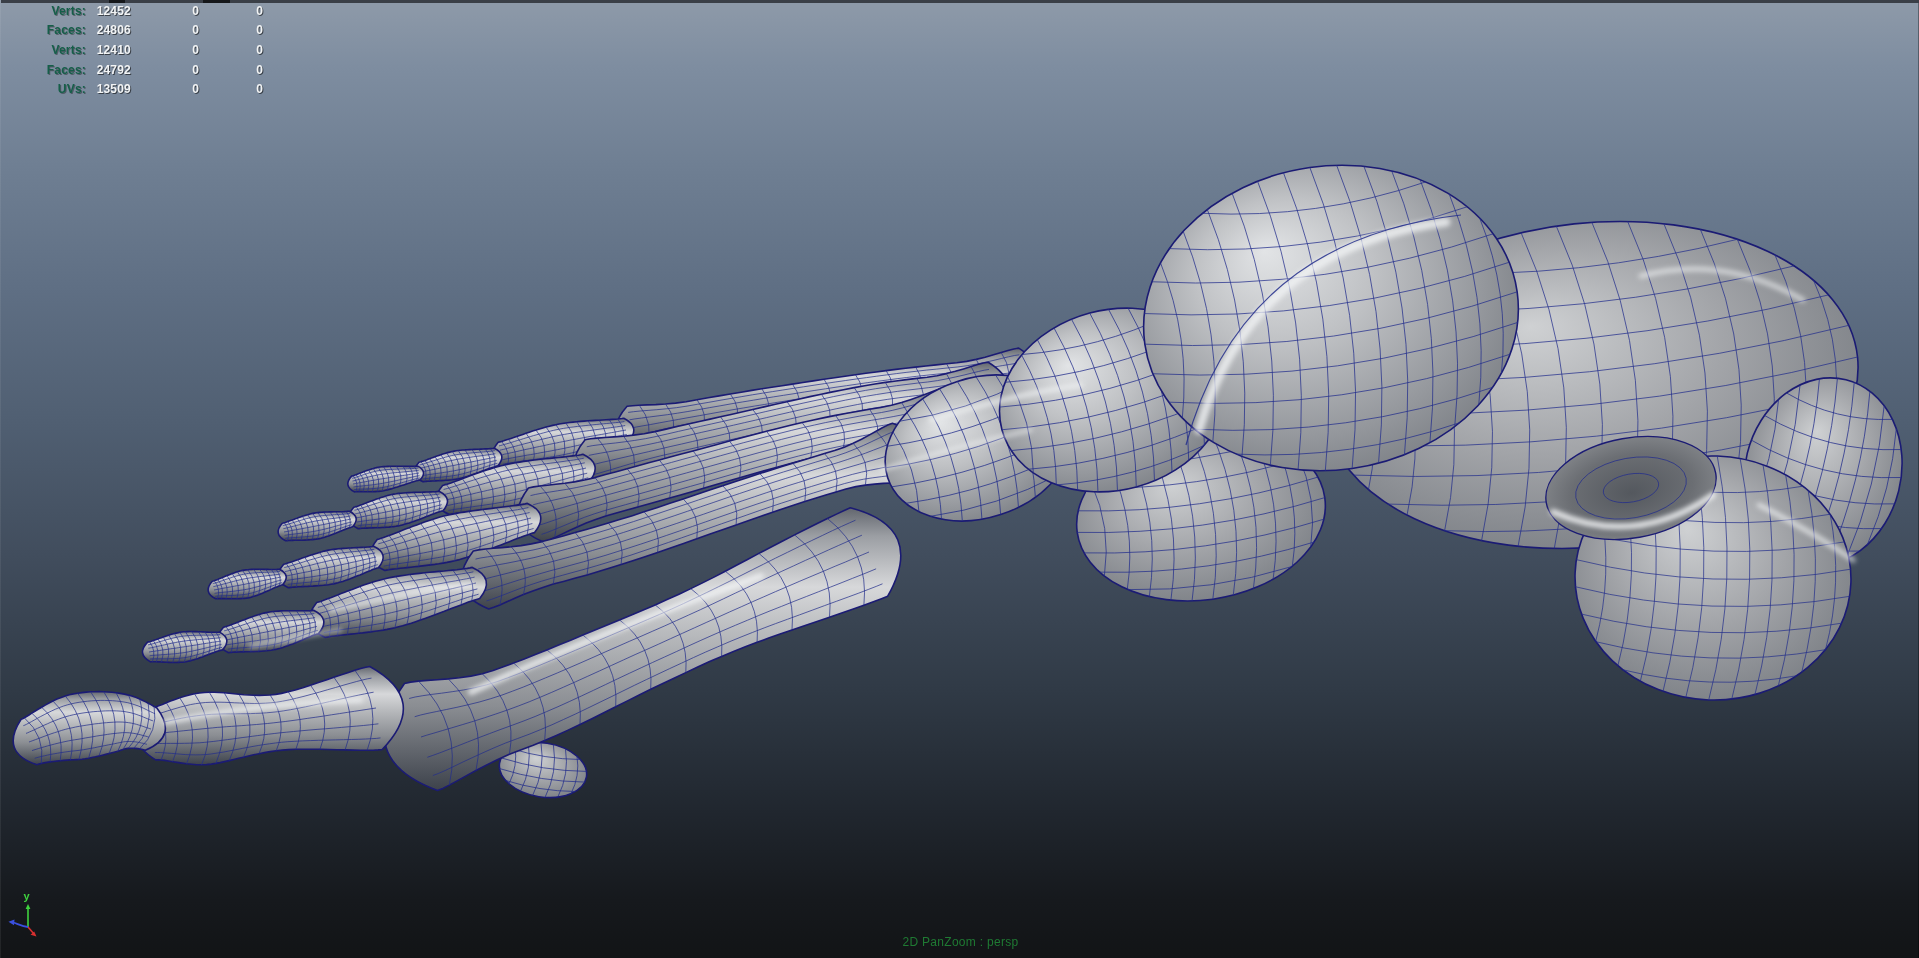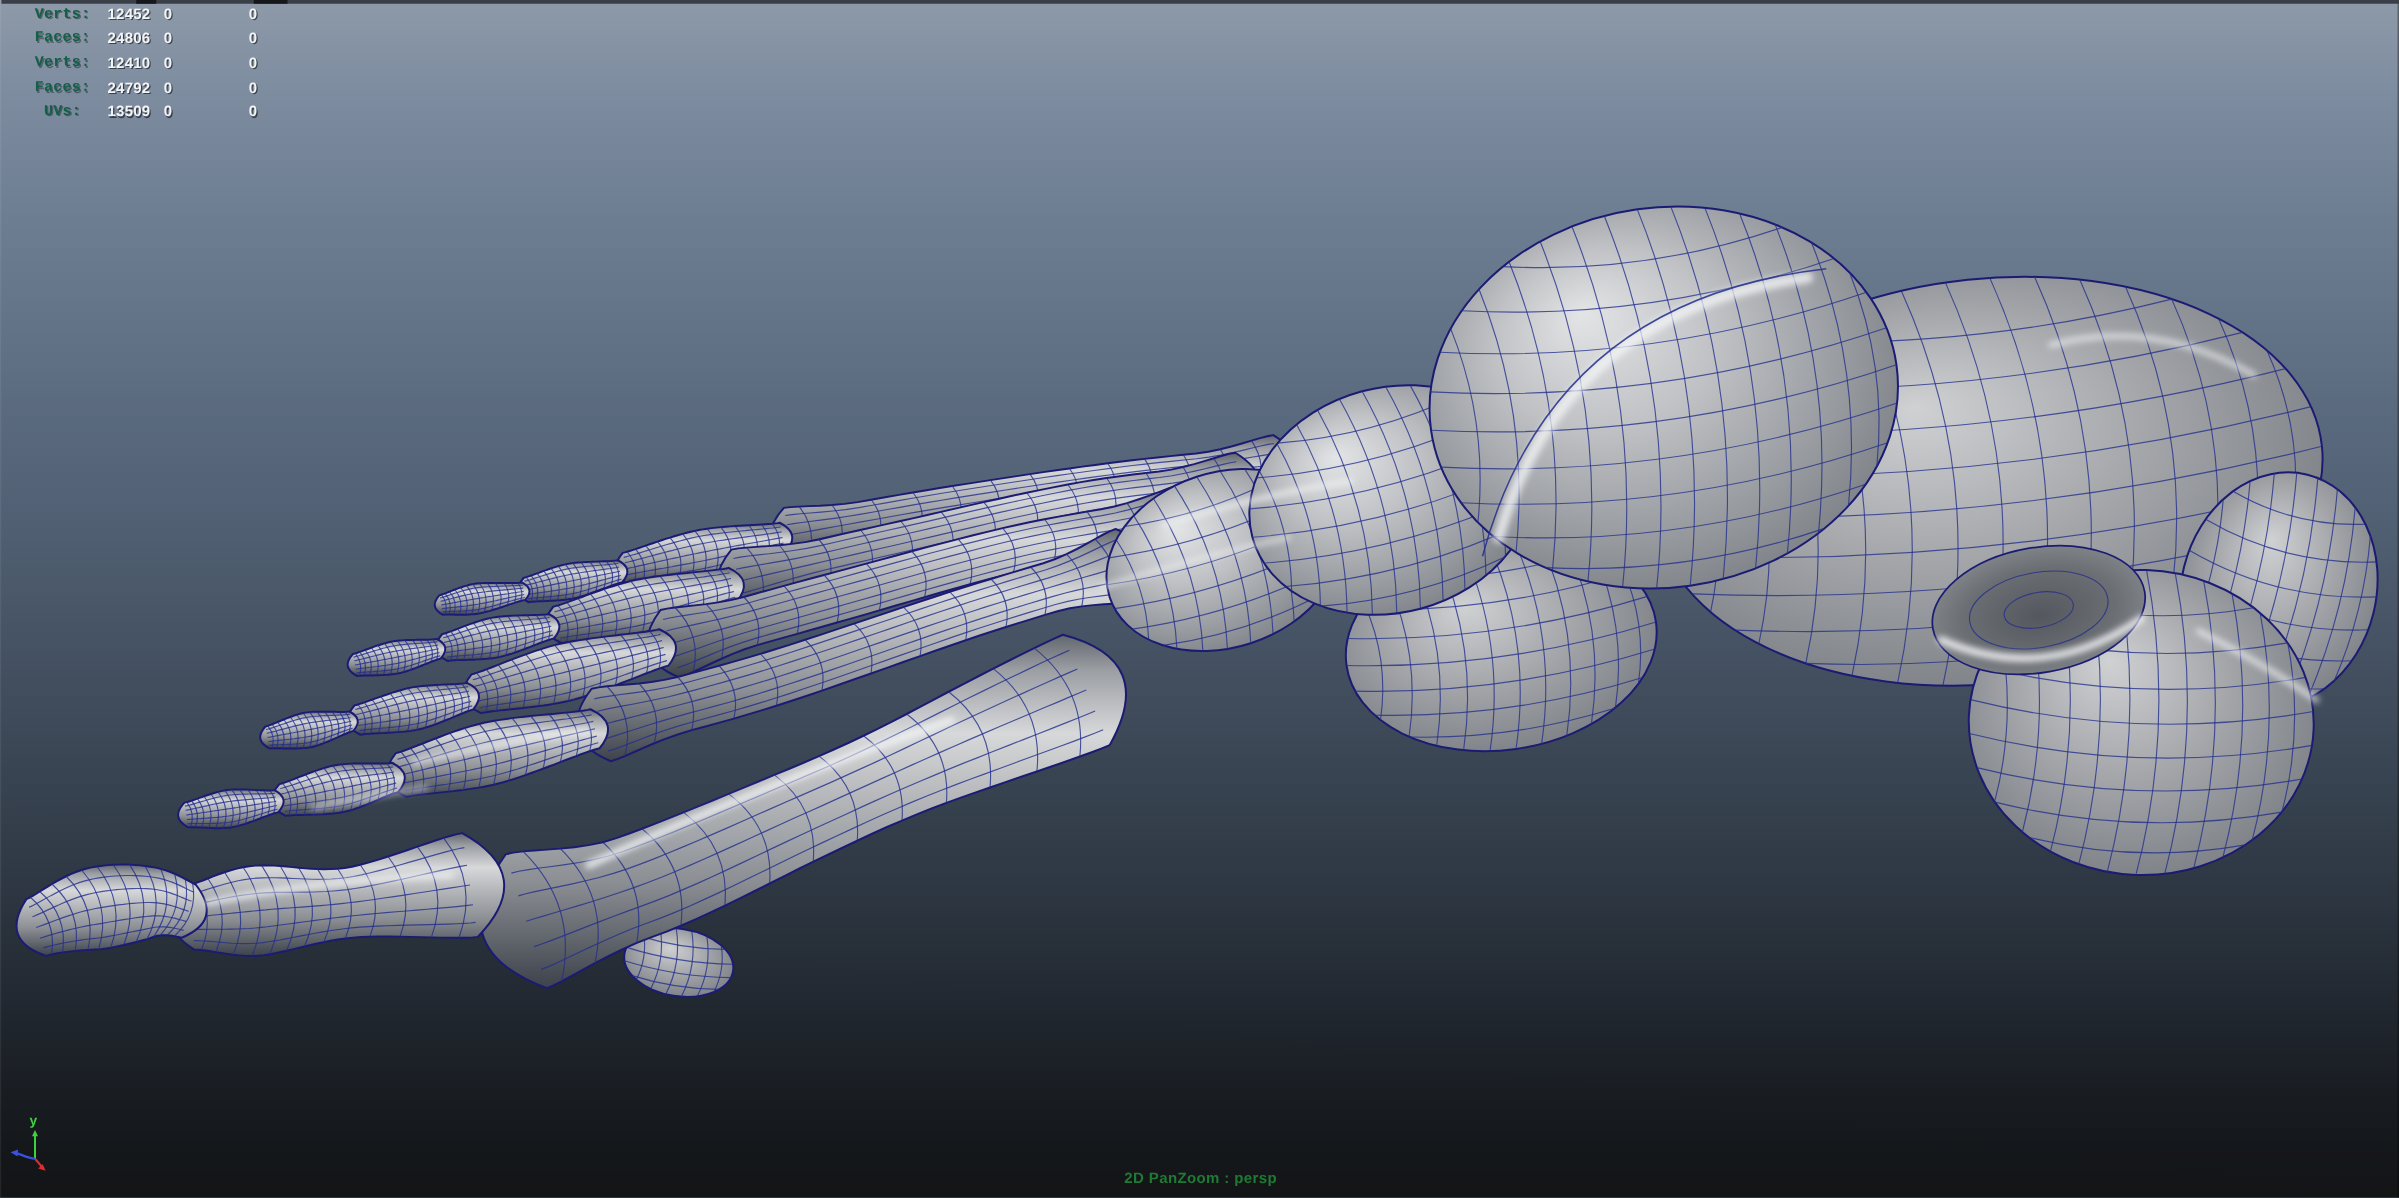--- a/index.html
+++ b/index.html
@@ -9,25 +9,25 @@
                #505f72 44%,#414d5d 58%,#303a46 72%,#20262e 85%,#16191d 94%,#121416 100%);
     border-left:1px solid rgba(255,255,255,0.07);
     box-shadow:inset -2px 0 0 rgba(0,0,0,0.35);}
   .top-strip{position:absolute;left:0;top:0;width:100%;height:3px;background:#3a3f47;}
   .top-strip .mark{position:absolute;top:0;height:3px;background:#15171a;}
   #model-svg{position:absolute;left:0;top:0;width:1919px;height:958px;}
   
   .hud{position:absolute;left:13px;top:1px;}
   .hud-row{display:grid;grid-template-columns:72px 45px 68px 64px;height:19.6px;
            align-items:center;font-size:12px;font-weight:bold;letter-spacing:0.2px;}
-  .hud-label{color:var(--hud-label,#155f49);text-align:center;text-shadow:1px 1px 0 rgba(0,0,0,0.35);font-family:Liberation Mono, monospace;}
-  .hud-val{color:var(--hud-value,#f2f4f5);text-align:left;text-shadow:1px 1px 0 rgba(0,0,0,0.55);}
+  .hud-label{color:var(--hud-label,#155f49);text-align:right;text-shadow:1px 1px 0 rgba(0,0,0,0.35);}
+  .hud-val{color:var(--hud-value,#f2f4f5);text-align:right;text-shadow:1px 1px 0 rgba(0,0,0,0.55);}
   
   .camera-label{position:absolute;left:50%;bottom:9px;transform:translateX(-50%);
-    font-size:12px;font-weight:bold;color:var(--cam-label,#1f7a33);letter-spacing:0.3px;}
+    font-size:12px;font-weight:normal;color:var(--cam-label,#1f7a33);letter-spacing:0.3px;}
   
   .axis-gizmo{position:absolute;left:0;bottom:6px;}
 </style>
 </head>
 <body>
 
 <div class="viewport">
   <svg id="model-svg" viewBox="0 0 1919 958" preserveAspectRatio="none">
       <defs>
         <linearGradient id="boneV" x1="0" y1="0" x2="0" y2="1">

